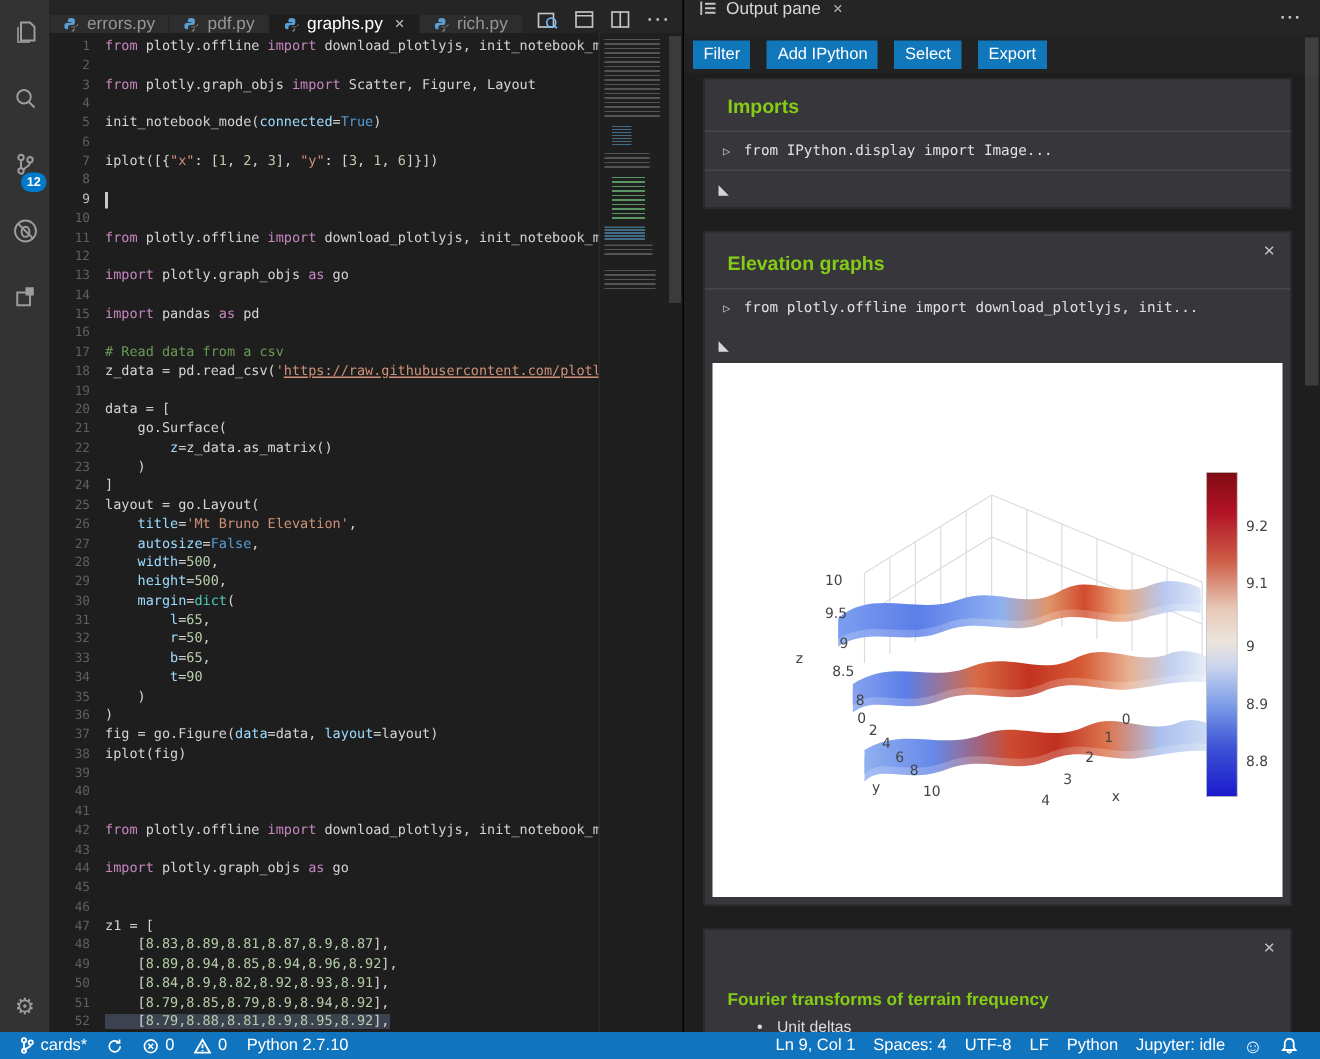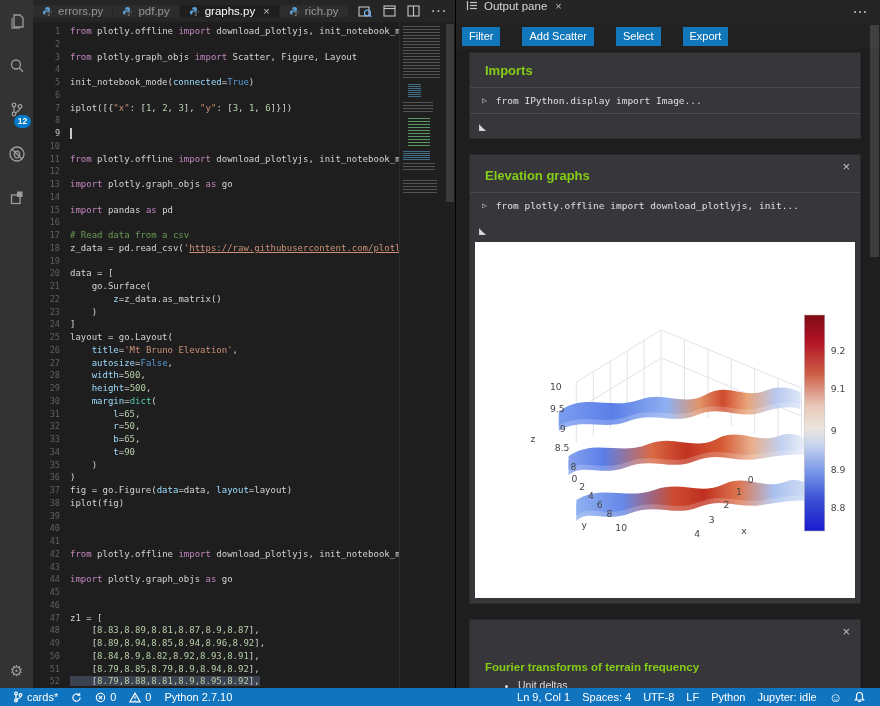--- a/index.html
+++ b/index.html
@@ -7,21 +7,21 @@
        font-family:"Liberation Sans",sans-serif;-webkit-font-smoothing:antialiased;}
   
   .activity-bar{position:absolute;left:0;top:0;width:33px;bottom:18px;background:#333333;}
   .ab-item{position:relative;width:33px;height:44px;display:flex;align-items:center;justify-content:center;color:#9d9d9d;}
   .ab-item svg{stroke:currentColor;fill:none;stroke-width:1.3;}
   .ab-badge{position:absolute;right:2px;bottom:4px;min-width:13px;height:13px;border-radius:8px;background:#007acc;
             color:#fff;font-size:8.5px;line-height:13px;text-align:center;padding:0 2px;font-weight:bold;}
   .ab-bottom{position:absolute;bottom:8px;left:0;width:33px;text-align:center;color:#9d9d9d;font-size:15px;}
   
   .editor-region{position:absolute;left:33px;top:0;width:422px;bottom:18px;background:#1e1e1e;}
-  .tabbar{height:22px;background:#252526;display:flex;align-items:center;}
+  .tabbar{height:22px;background:#252526;display:flex;align-items:flex-end;}
   .tab{display:flex;align-items:center;gap:5px;padding:0 9px;background:#2d2d2d;color:#969696;
        font-size:11.5px;border-right:1px solid #252526;cursor:pointer;white-space:nowrap;}
   .tab.active{background:#1e1e1e;color:#ffffff;}
   .tab .closex{font-size:11px;margin-left:3px;color:#c5c5c5;}
   .tab-actions{margin-left:auto;display:flex;align-items:center;gap:11px;padding:0 9px;color:#c5c5c5;}
   .tab-actions svg{stroke:#c5c5c5;fill:none;stroke-width:1.1;}
   .editor-body{position:absolute;top:22px;left:0;right:0;bottom:0;overflow:hidden;}
   #code-lines{position:absolute;top:3px;left:0;right:55px;bottom:0;overflow:hidden;
               font-family:"DejaVu Sans Mono",monospace;font-size:9px;line-height:12.75px;white-space:pre;}
   .code-line{display:flex;height:12.75px;}
@@ -194,23 +194,23 @@
             <line x1="4" y1="2.5" x2="11" y2="2.5"></line>
             <line x1="4" y1="5.5" x2="11" y2="5.5"></line>
             <line x1="4" y1="8.5" x2="11" y2="8.5"></line>
           </svg>
         <span>Output pane</span>
         <span class="closex">×</span>
       </div>
       <span class="panel-ellipsis">···</span>
     </div>
     <div class="panel-toolbar">
-      <span id="toolbar-buttons" style="display:flex;gap:22px;">
+      <span id="toolbar-buttons" style="display:flex;gap:11px;">
           <button class="panel-btn">Filter</button>
-          <button class="panel-btn">Add Scatter</button>
+          <button class="panel-btn">Add IPython</button>
           <button class="panel-btn">Select</button>
           <button class="panel-btn">Export</button>
         </span>
     </div>
 
     <div class="cards">
 
       <div class="card">
         <div class="card-title">Imports</div>
         <div class="card-divider"></div>

